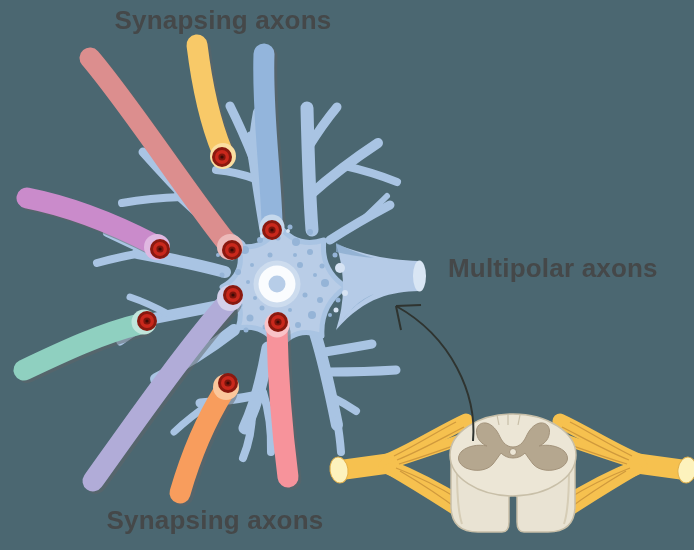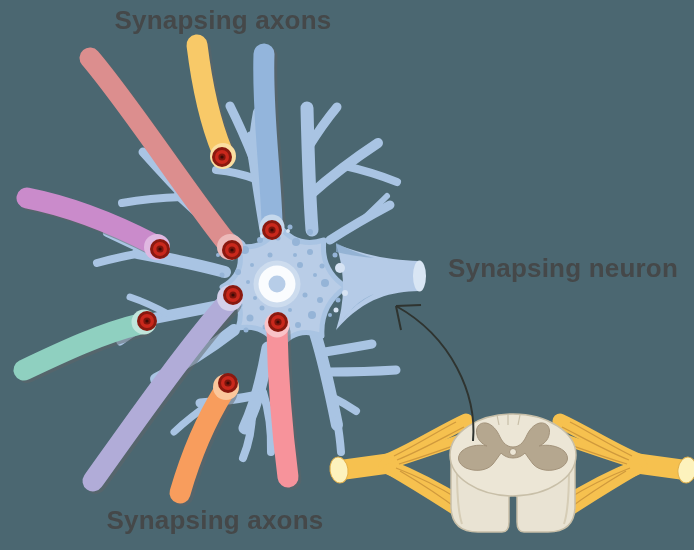--- a/index.html
+++ b/index.html
@@ -282,14 +282,14 @@
       <circle r="10" fill="#8a190f"></circle>
           <circle r="7" fill="#c9281c"></circle>
           <circle r="3.6" fill="#7c150c"></circle>
           <circle r="1.6" fill="#3c0a05"></circle>
     </g>
   </g>
 </svg>
 
   <div class="lbl lbl-top">Synapsing axons</div>
   <div class="lbl lbl-bottom">Synapsing axons</div>
-  <div class="lbl lbl-right">Synapsing neuron</div>
+  <div class="lbl lbl-right">Multipolar axons</div>
 </div>
 
 </body></html>

